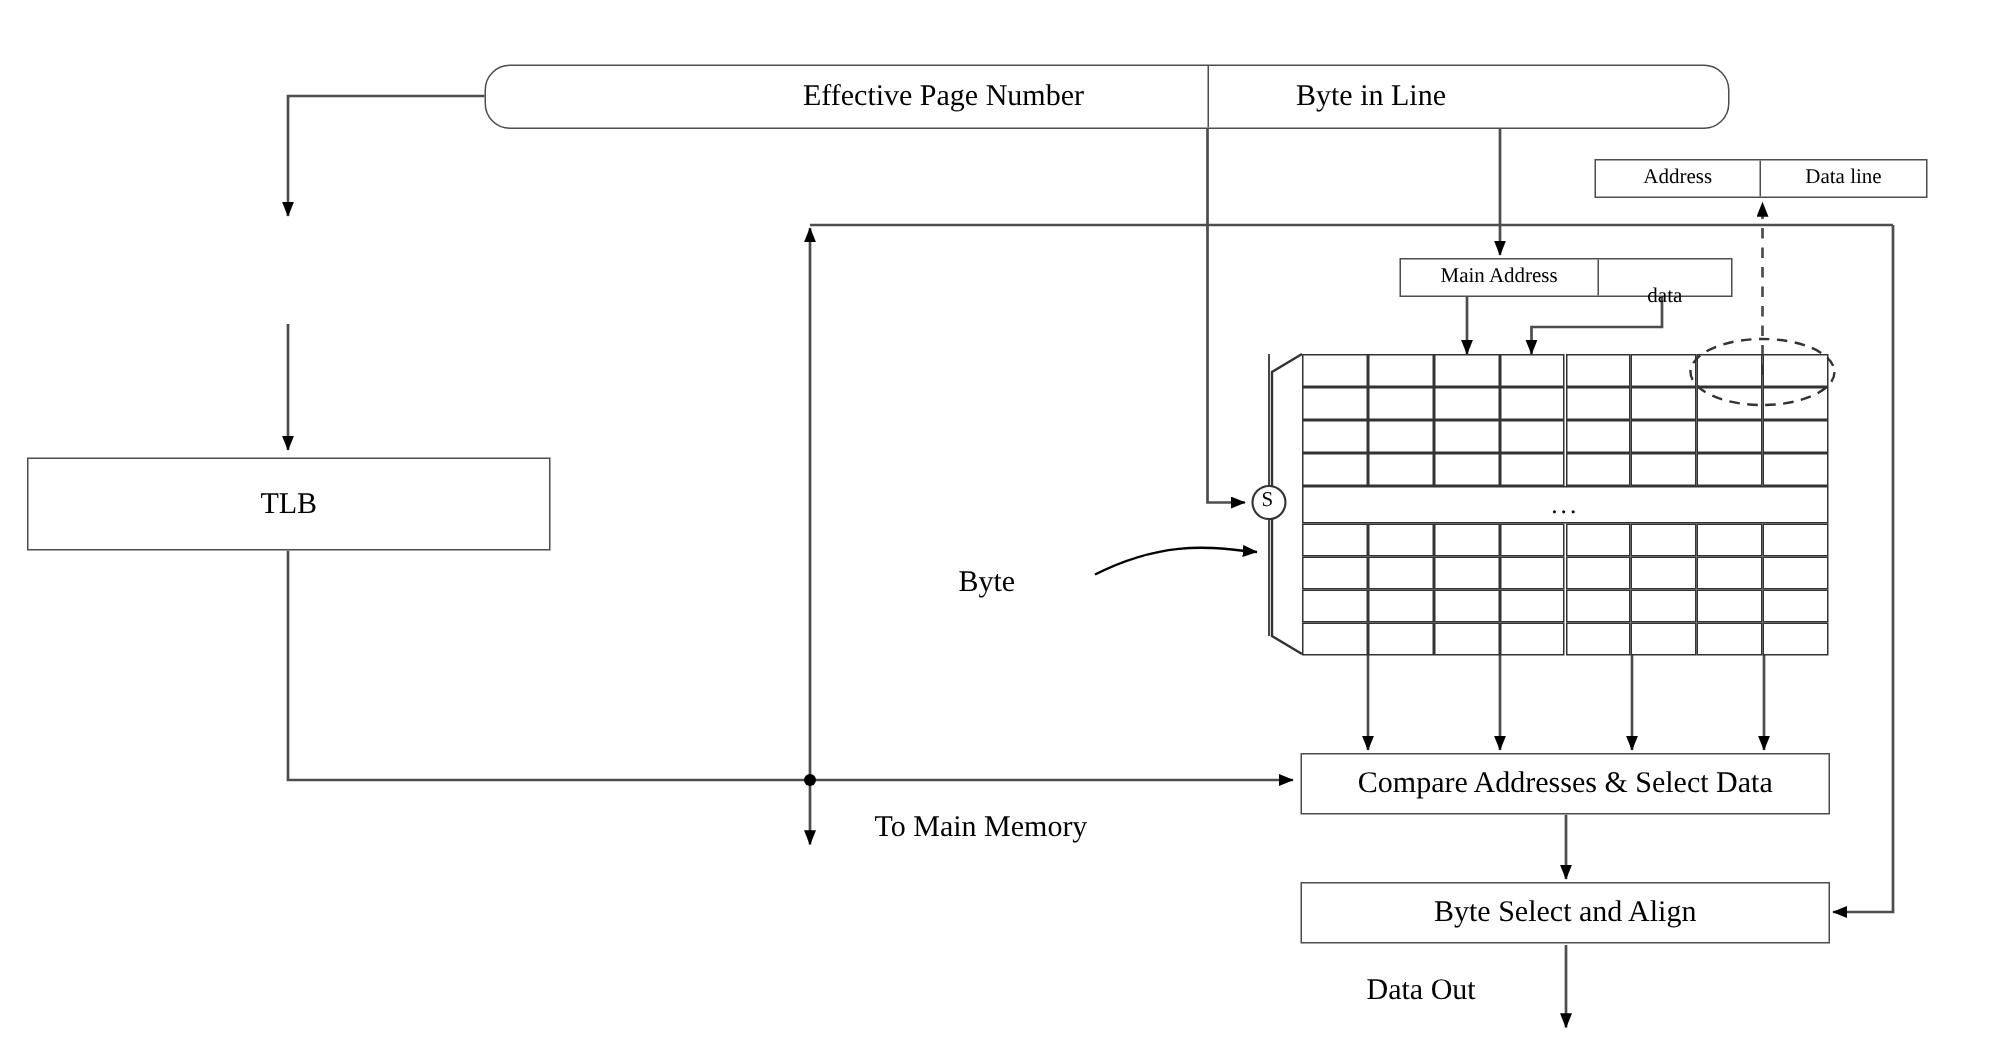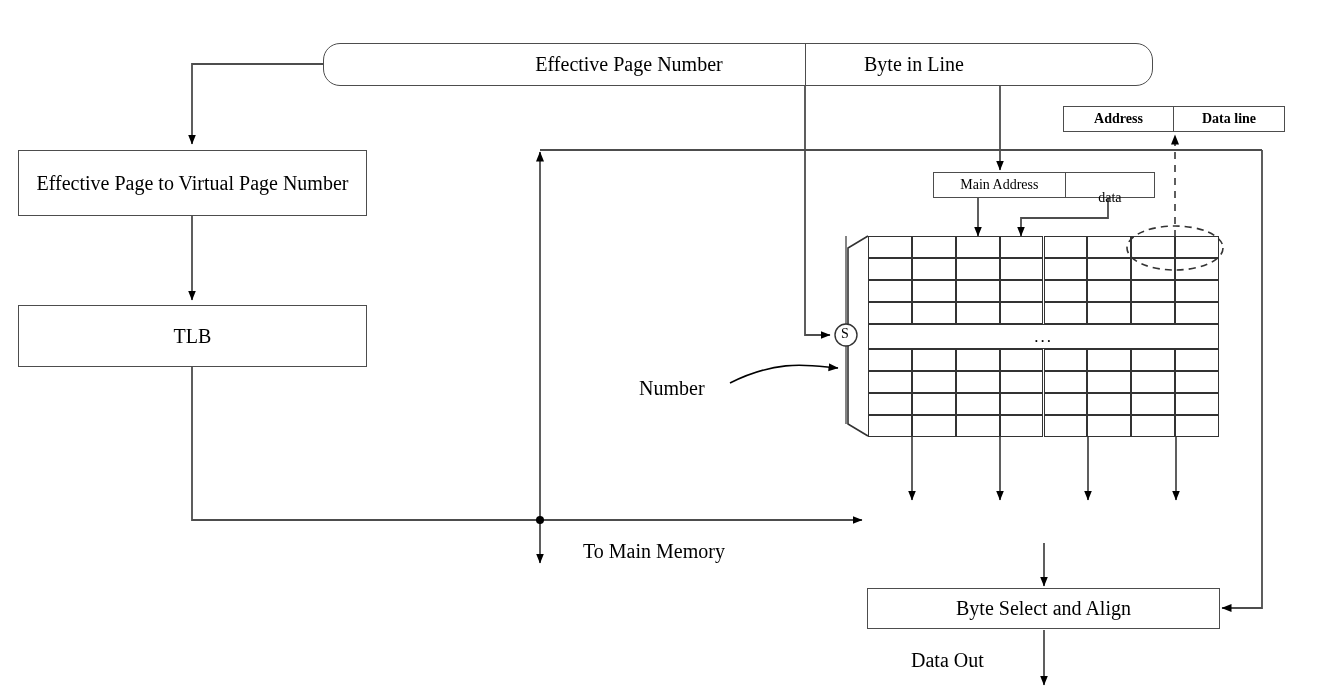--- a/index.html
+++ b/index.html
@@ -155,44 +155,44 @@
       <div class="gridcell" style="left:263.2px;top:66px;width:43.9px;height:22px;"></div>
       <div class="gridcell" style="left:307.1px;top:66px;width:43.9px;height:22px;"></div>
     </div>
   </div>
 
   <div class="box" style="left:323px;top:43px;width:830px;height:43px;padding:0;border-radius:17px;">
     <div class="seg" style="width:352px;font-size:20px;">Effective Page Number</div>
     <div class="seg last" style="width:217px;font-size:20px;">Byte in Line</div>
   </div>
 
-  <div class="box" style="left:1063px;top:106px;width:222px;height:26px;padding:0;font-weight:bold;">
+  <div class="box" style="left:1063px;top:106px;width:222px;height:26px;padding:0;">
     <div class="seg" style="width:111px;font-size:14px;">Address</div>
     <div class="seg last" style="width:111px;font-size:14px;">Data line</div>
   </div>
 
   <div class="box" style="left:933px;top:172px;width:222px;height:26px;padding:0;">
     <div class="seg" style="width:133px;font-size:14px;">Main Address</div>
     <div class="seg last" style="width:89px;font-size:14px;margin-top:26px;">data</div>
   </div>
 
-  <div class="box" style="left:18px;top:150px;width:349px;height:66px;font-size:20px;line-height:1.3;padding:0 14px;">
-    <span>Effective Page to Virtual Page Number</span>
-  </div>
 
   <div class="box" style="left:18px;top:305px;width:349px;height:62px;font-size:20px;">
     <span>TLB</span>
   </div>
 
+  <div class="box" style="left:867px;top:502px;width:353px;height:41px;font-size:20px;">
+    <span>Compare Addresses &amp; Select Data</span>
+  </div>
 
   <div class="box" style="left:867px;top:588px;width:353px;height:41px;font-size:20px;">
     <span>Byte Select and Align</span>
   </div>
 
-  <div class="lbl" style="left:639px;top:377px;font-size:20px;">Number</div>
+  <div class="lbl" style="left:639px;top:377px;font-size:20px;">Byte</div>
 
   <div class="lbl" style="left:583px;top:540px;font-size:20px;">To Main Memory</div>
 
   <div class="lbl" style="left:911px;top:638px;font-size:20px;margin-top:11px;">Data Out</div>
 
   <div class="lbl" style="left:841px;top:326px;font-size:14px;">S</div>
 
 </div>
 
 </body></html>

